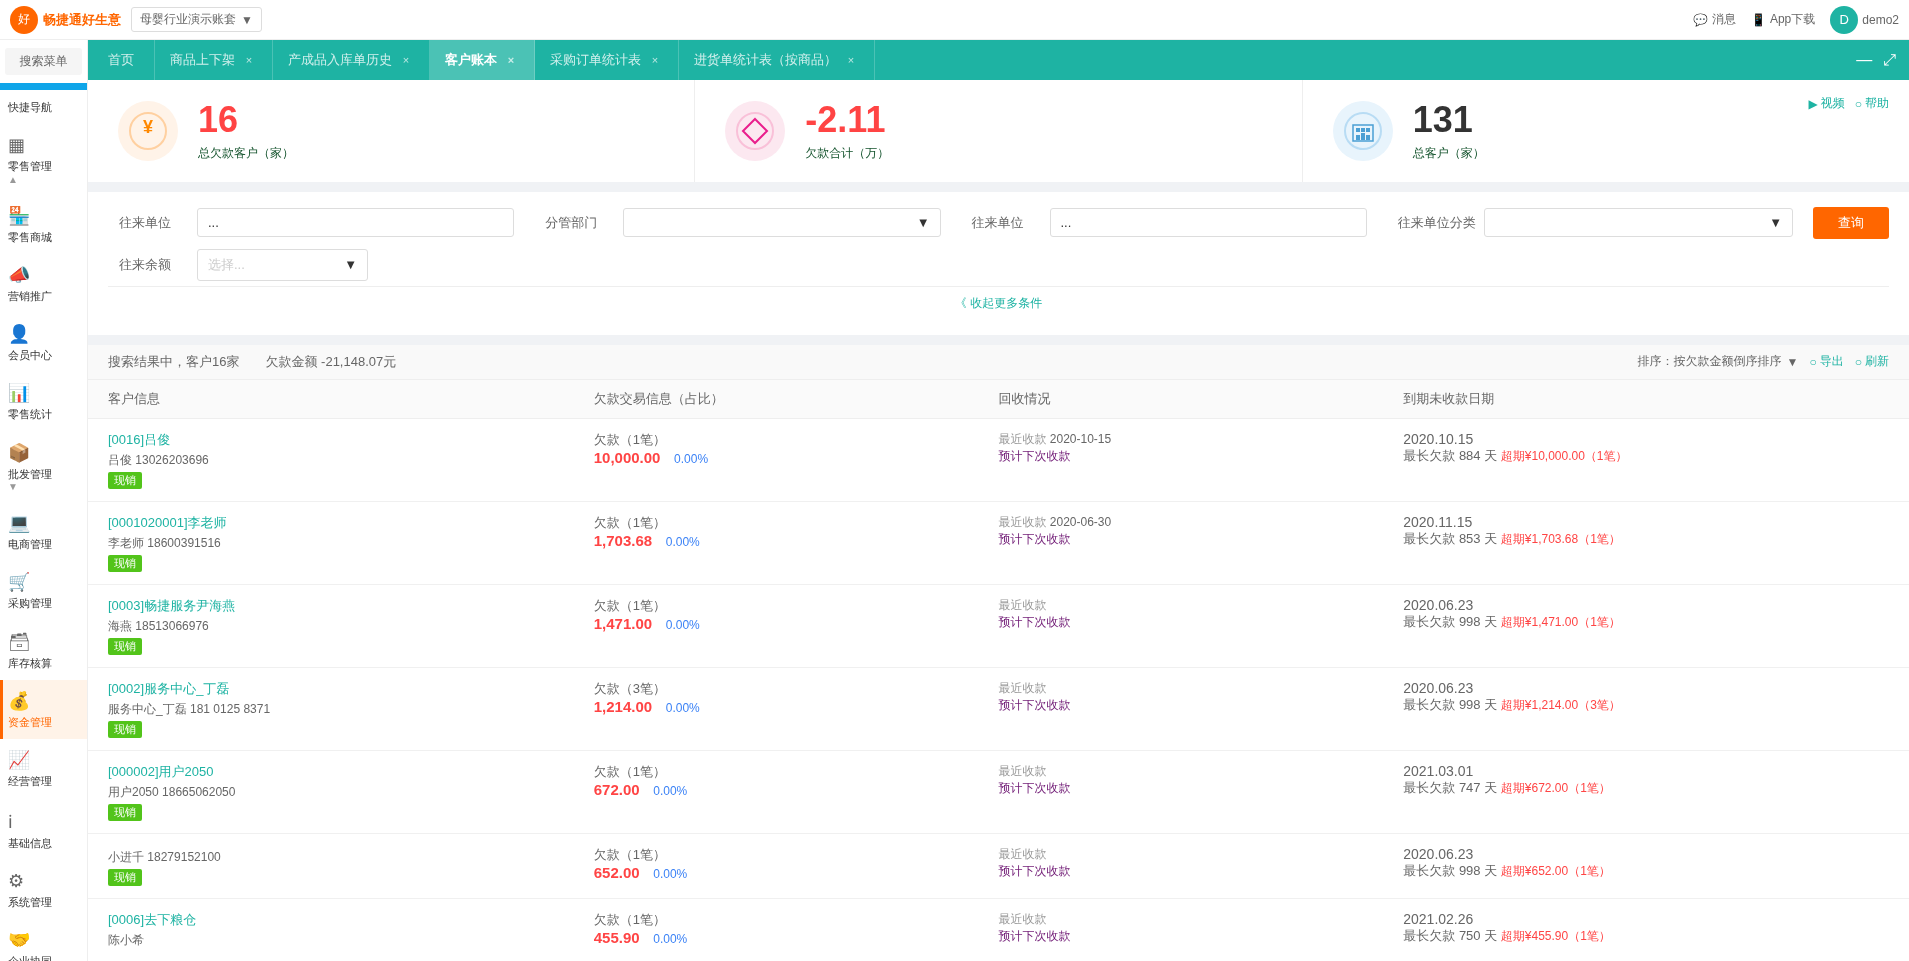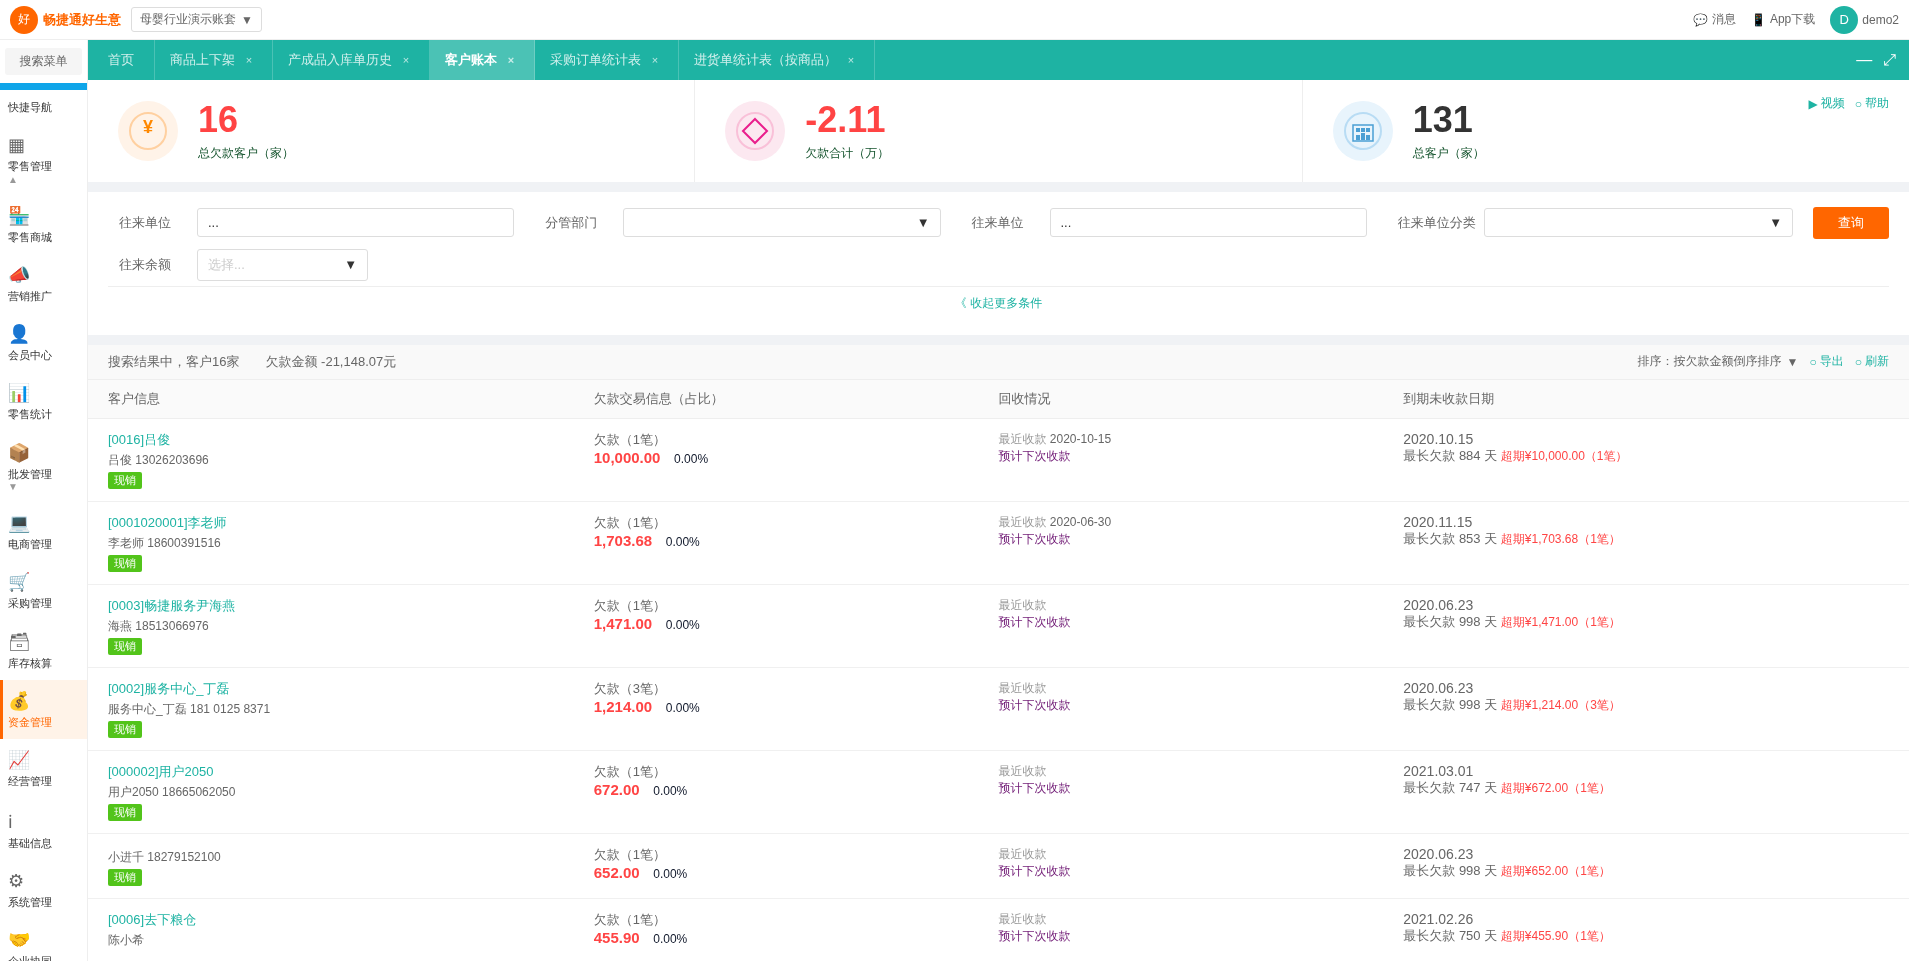--- a/index.html
+++ b/index.html
@@ -83,21 +83,21 @@
 
     
     .data-table { background: #fff; width: 100%; }
     .table-header { display: grid; grid-template-columns: 3fr 2.5fr 2.5fr 3fr; padding: 10px 20px; background: #fafafa; border-bottom: 1px solid #eee; font-size: 13px; color: #666; font-weight: normal; }
     .table-row { display: grid; grid-template-columns: 3fr 2.5fr 2.5fr 3fr; padding: 12px 20px; border-bottom: 1px solid #f0f0f0; align-items: start; }
     .customer-name { color: #1eb3a3; font-size: 13px; cursor: pointer; text-decoration: none; }
     .customer-phone { color: #666; font-size: 12px; margin: 3px 0; }
     .customer-tag { display: inline-block; background: #52c41a; color: #fff; font-size: 11px; padding: 1px 6px; border-radius: 2px; }
     .debt-count { font-size: 13px; color: #666; }
     .debt-amount { color: #ff4444; font-size: 15px; font-weight: bold; cursor: pointer; }
-    .debt-percent { color: #0f172a; font-size: 12px; margin-left: 10px; }
+    .debt-percent { color: #3b82f6; font-size: 12px; margin-left: 10px; }
     .recovery-info { font-size: 12px; color: #666; }
     .recovery-label { color: #999; }
     .recovery-date { color: #666; }
     .recovery-next { color: #701a75; }
     .overdue-date { font-size: 14px; color: #666; }
     .overdue-days { color: #666; }
     .overdue-link { color: #ff4444; font-size: 12px; cursor: pointer; }
 
     
     ::-webkit-scrollbar { width: 6px; height: 6px; }

